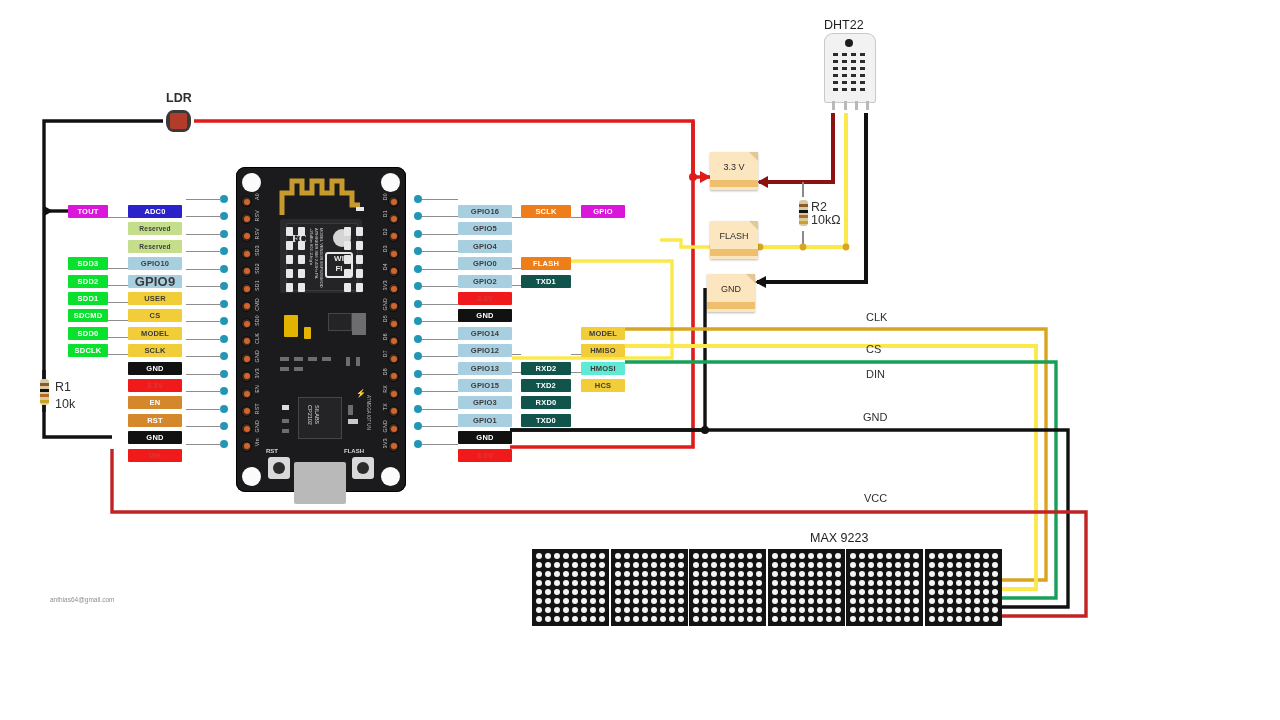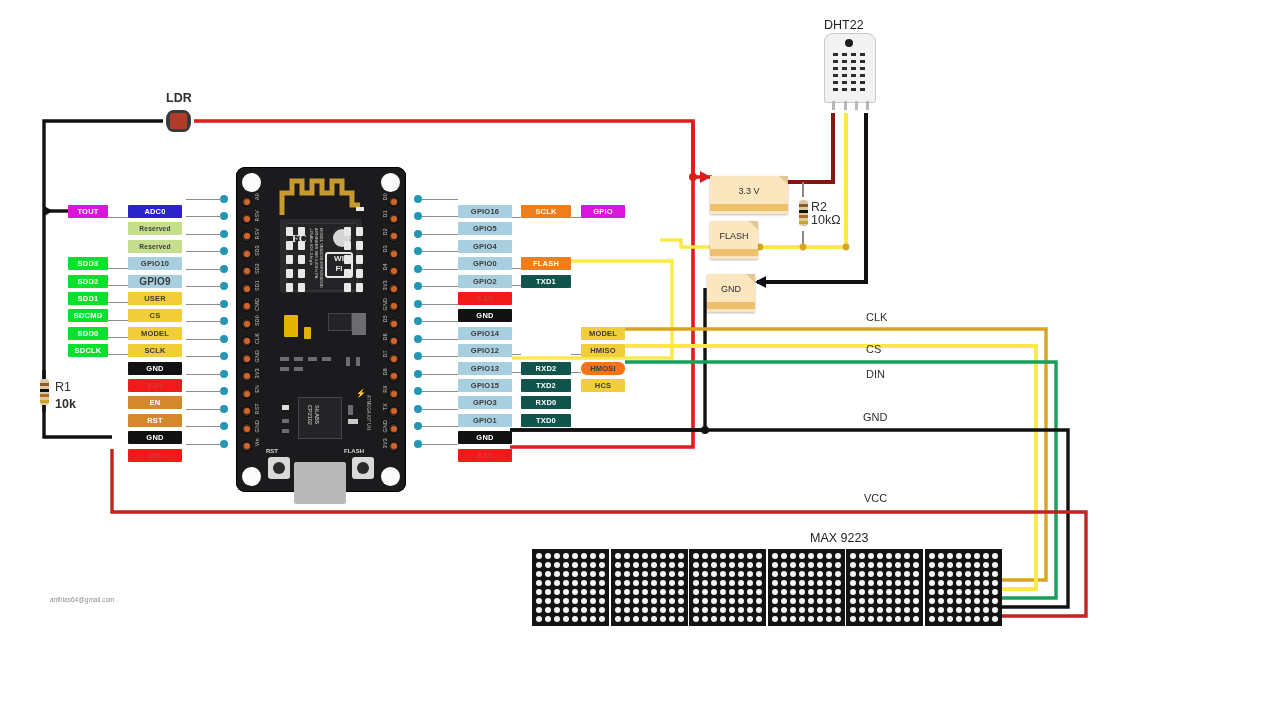--- a/index.html
+++ b/index.html
@@ -372,21 +372,21 @@
   <div class="tlabel big" style="left:166px;top:91px;font-weight:bold;">LDR</div>
 
   <div class="res" style="left:40px;top:375px;">
     <div class="bd"></div>
     <div class="b1" style="top:8px;background:#8a5a2b;"></div>
     <div class="b2" style="top:14px;background:#111;"></div>
     <div class="b3" style="top:19px;background:#b36a22;"></div>
     <div class="b4" style="top:25px;background:#c9a227;"></div>
   </div>
   <div class="tlabel big" style="left:55px;top:380px;">R1</div>
-  <div class="tlabel big" style="left:55px;top:397px;font-weight:bold;">10k</div>
+  <div class="tlabel big" style="left:55px;top:397px;">10k</div>
 
   <div class="res" style="left:799px;top:196px;">
     <div class="bd"></div>
     <div class="b1" style="top:8px;background:#8a5a2b;"></div>
     <div class="b2" style="top:14px;background:#111;"></div>
     <div class="b3" style="top:19px;background:#b36a22;"></div>
     <div class="b4" style="top:25px;background:#c9a227;"></div>
   </div>
   <div class="tlabel big" style="left:811px;top:200px;">R2</div>
   <div class="tlabel big" style="left:811px;top:213px;">10kΩ</div>
@@ -418,21 +418,21 @@
       <div class="vent" style="left: 18px; top: 48px;"></div>
       <div class="vent" style="left: 27px; top: 48px;"></div>
       <div class="vent" style="left: 36px; top: 48px;"></div>
       <div class="vent" style="left: 9px; top: 55px;"></div>
       <div class="vent" style="left: 18px; top: 55px;"></div>
       <div class="vent" style="left: 27px; top: 55px;"></div>
       <div class="vent" style="left: 36px; top: 55px;"></div>
     </div>
   <div class="tlabel title" style="left:824px;top:18px;">DHT22</div>
 
-  <div class="note" style="left:710px;top:176px;padding-left:30px;">
+  <div class="note" style="left:710px;top:152px;">
     <div class="fold"></div>
       <div class="strip"></div>
     <div class="txt">3.3 V</div>
   </div>
   <div class="note" style="left:710px;top:221px;">
     <div class="fold"></div>
       <div class="strip"></div>
     <div class="txt">FLASH</div>
   </div>
   <div class="note" style="left:707px;top:274px;">
@@ -854,21 +854,21 @@
       <div class="chip" style="left: 68px; top: 257.2px; width: 40px; background: rgb(10, 224, 46); color: rgb(255, 255, 255); font-size: 7.5px;">SDD3</div>
       <div class="chip" style="left: 68px; top: 274.6px; width: 40px; background: rgb(10, 224, 46); color: rgb(255, 255, 255); font-size: 7.5px;">SDD2</div>
       <div class="chip" style="left: 68px; top: 292px; width: 40px; background: rgb(10, 224, 46); color: rgb(255, 255, 255); font-size: 7.5px;">SDD1</div>
       <div class="chip" style="left: 68px; top: 309.4px; width: 40px; background: rgb(10, 224, 46); color: rgb(255, 255, 255); font-size: 7.5px;">SDCMD</div>
       <div class="chip" style="left: 68px; top: 326.8px; width: 40px; background: rgb(10, 224, 46); color: rgb(255, 255, 255); font-size: 7.5px;">SDD0</div>
       <div class="chip" style="left: 68px; top: 344.2px; width: 40px; background: rgb(10, 224, 46); color: rgb(255, 255, 255); font-size: 7.5px;">SDCLK</div>
       <div class="chip" style="left: 128px; top: 205px; width: 54px; background: rgb(43, 35, 201); color: rgb(255, 255, 255); font-size: 7.5px;">ADC0</div>
       <div class="chip" style="left: 128px; top: 222.4px; width: 54px; background: rgb(197, 222, 140); color: rgb(59, 59, 59); font-size: 6.6px;">Reserved</div>
       <div class="chip" style="left: 128px; top: 239.8px; width: 54px; background: rgb(197, 222, 140); color: rgb(59, 59, 59); font-size: 6.6px;">Reserved</div>
       <div class="chip" style="left: 128px; top: 257.2px; width: 54px; background: rgb(168, 207, 224); color: rgb(59, 59, 59); font-size: 7.5px;">GPIO10</div>
-      <div class="chip" style="left: 128px; top: 274.6px; width: 54px; background: rgb(168, 207, 224); color: rgb(59, 59, 59); font-size: 10px;">GPIO9</div>
+      <div class="chip" style="left: 128px; top: 274.6px; width: 54px; background: rgb(168, 207, 224); color: rgb(59, 59, 59); font-size: 13px;">GPIO9</div>
       <div class="chip" style="left: 128px; top: 292px; width: 54px; background: rgb(242, 205, 58); color: rgb(59, 59, 59); font-size: 7.5px;">USER</div>
       <div class="chip" style="left: 128px; top: 309.4px; width: 54px; background: rgb(242, 205, 58); color: rgb(59, 59, 59); font-size: 7.5px;">CS</div>
       <div class="chip" style="left: 128px; top: 326.8px; width: 54px; background: rgb(242, 205, 58); color: rgb(59, 59, 59); font-size: 7.5px;">MODEL</div>
       <div class="chip" style="left: 128px; top: 344.2px; width: 54px; background: rgb(242, 205, 58); color: rgb(59, 59, 59); font-size: 7.5px;">SCLK</div>
       <div class="chip" style="left: 128px; top: 361.6px; width: 54px; background: rgb(17, 17, 17); color: rgb(255, 255, 255); font-size: 7.5px;">GND</div>
       <div class="chip" style="left: 128px; top: 379px; width: 54px; background: rgb(240, 26, 26); color: rgb(214, 59, 59); font-size: 7.5px;">3.3V</div>
       <div class="chip" style="left: 128px; top: 396.4px; width: 54px; background: rgb(212, 135, 43); color: rgb(255, 255, 255); font-size: 7.5px;">EN</div>
       <div class="chip" style="left: 128px; top: 413.8px; width: 54px; background: rgb(212, 135, 43); color: rgb(255, 255, 255); font-size: 7.5px;">RST</div>
       <div class="chip" style="left: 128px; top: 431.2px; width: 54px; background: rgb(17, 17, 17); color: rgb(255, 255, 255); font-size: 7.5px;">GND</div>
       <div class="chip" style="left: 128px; top: 448.6px; width: 54px; background: rgb(240, 26, 26); color: rgb(214, 59, 59); font-size: 7.5px;">Vin</div>
@@ -890,21 +890,21 @@
       <div class="chip" style="left: 521px; top: 205px; width: 50px; background: rgb(239, 126, 26); color: rgb(255, 255, 255); font-size: 7.5px;">SCLK</div>
       <div class="chip" style="left: 521px; top: 257.2px; width: 50px; background: rgb(239, 126, 26); color: rgb(255, 255, 255); font-size: 7.5px;">FLASH</div>
       <div class="chip" style="left: 521px; top: 274.6px; width: 50px; background: rgb(16, 84, 76); color: rgb(255, 255, 255); font-size: 7.5px;">TXD1</div>
       <div class="chip" style="left: 521px; top: 361.6px; width: 50px; background: rgb(16, 84, 76); color: rgb(255, 255, 255); font-size: 7.5px;">RXD2</div>
       <div class="chip" style="left: 521px; top: 379px; width: 50px; background: rgb(16, 84, 76); color: rgb(255, 255, 255); font-size: 7.5px;">TXD2</div>
       <div class="chip" style="left: 521px; top: 396.4px; width: 50px; background: rgb(16, 84, 76); color: rgb(255, 255, 255); font-size: 7.5px;">RXD0</div>
       <div class="chip" style="left: 521px; top: 413.8px; width: 50px; background: rgb(16, 84, 76); color: rgb(255, 255, 255); font-size: 7.5px;">TXD0</div>
       <div class="chip" style="left: 581px; top: 205px; width: 44px; background: rgb(217, 22, 217); color: rgb(255, 255, 255); font-size: 7.5px;">GPIO</div>
       <div class="chip" style="left: 581px; top: 326.8px; width: 44px; background: rgb(242, 205, 58); color: rgb(59, 59, 59); font-size: 7.5px;">MODEL</div>
       <div class="chip" style="left: 581px; top: 344.2px; width: 44px; background: rgb(242, 205, 58); color: rgb(59, 59, 59); font-size: 7.5px;">HMISO</div>
-      <div class="chip" style="left: 581px; top: 361.6px; width: 44px; background: #f97316; color: rgb(59, 59, 59); font-size: 7.5px; border-radius: 6px;">HMOSI</div>
+      <div class="chip" style="left: 581px; top: 361.6px; width: 44px; background: #5eead4; color: rgb(59, 59, 59); font-size: 7.5px;">HMOSI</div>
       <div class="chip" style="left: 581px; top: 379px; width: 44px; background: rgb(242, 205, 58); color: rgb(59, 59, 59); font-size: 7.5px;">HCS</div>
       <div class="dot" style="left: 220px; top: 195px;"></div>
       <div class="lead" style="left: 186px; top: 199px; width: 36px;"></div>
       <div class="dot" style="left: 414px; top: 195px;"></div>
       <div class="lead" style="left: 422px; top: 199px; width: 36px;"></div>
       <div class="dot" style="left: 220px; top: 212.467px;"></div>
       <div class="lead" style="left: 186px; top: 216.467px; width: 36px;"></div>
       <div class="dot" style="left: 414px; top: 212.467px;"></div>
       <div class="lead" style="left: 422px; top: 216.467px; width: 36px;"></div>
       <div class="dot" style="left: 220px; top: 229.933px;"></div>

